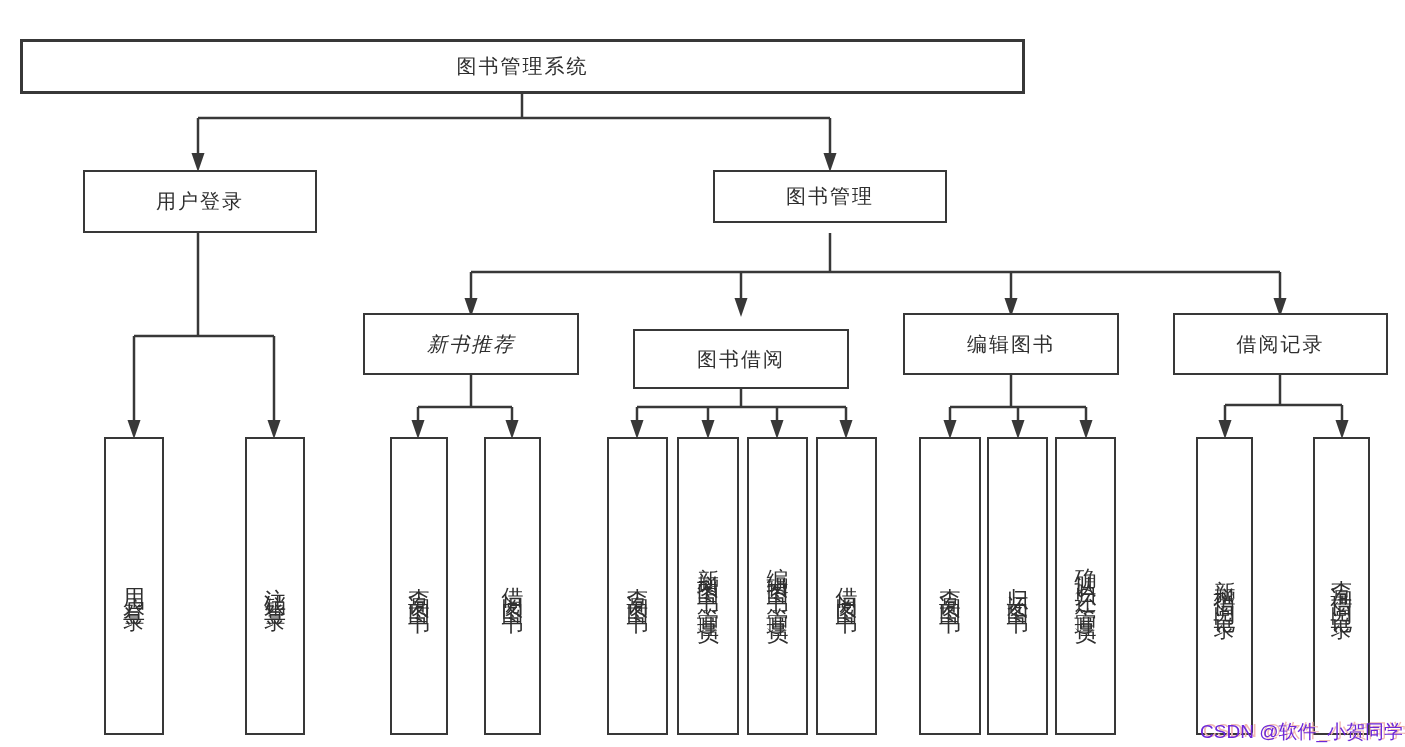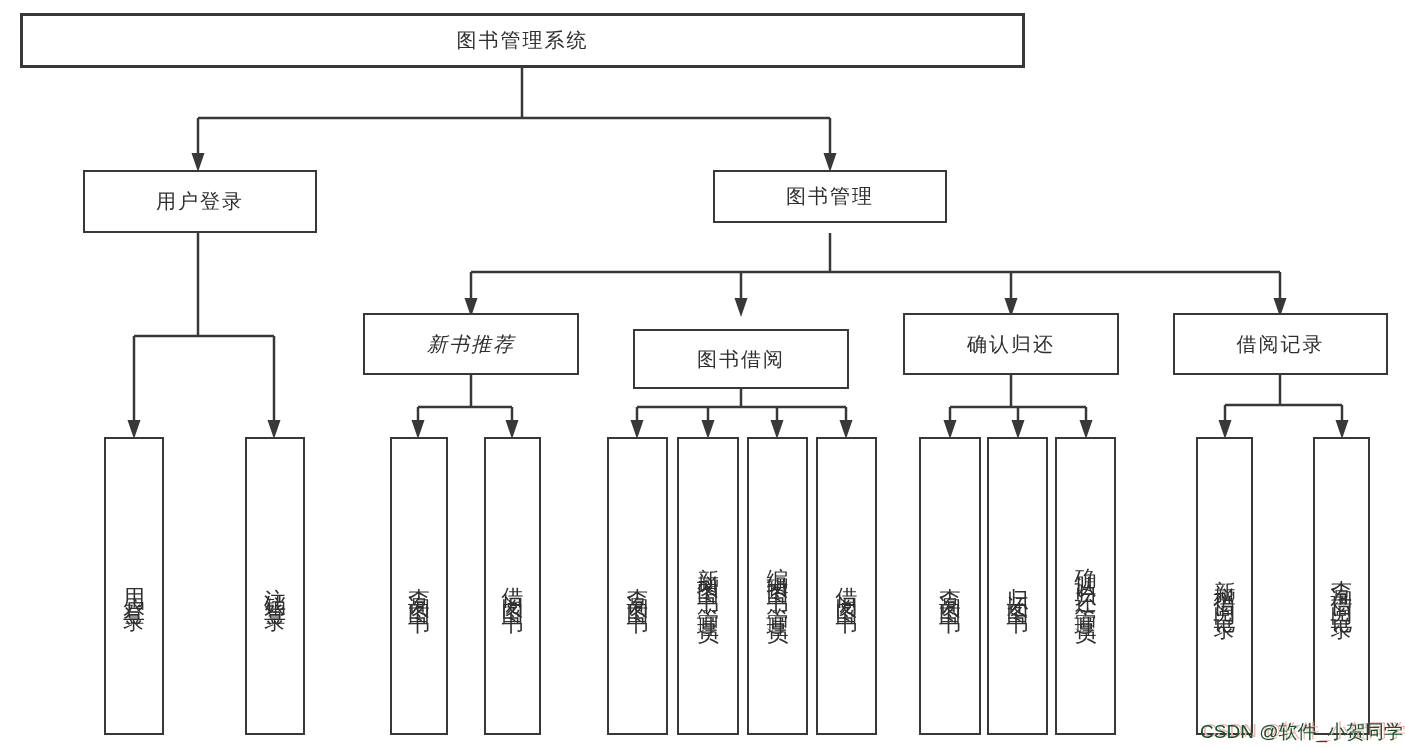--- a/index.html
+++ b/index.html
@@ -27,40 +27,40 @@
     position: absolute;
     box-sizing: border-box;
     background: #ffffff;
     border: 2.5px solid #383838;
     display: flex;
     align-items: center;
     justify-content: center;
     z-index: 2;
     color: #2f2f2f;
   }
-  .node.thick { border-width: 3px; }
+  .node.thick { border-width: 3px; margin-top: 26px; }
   .node .label {
     font-size: 20px;
     letter-spacing: 2px;
     white-space: nowrap;
   }
   .node.vertical .label {
     writing-mode: vertical-lr;
     text-orientation: mixed;
     font-size: 22px;
     letter-spacing: 8px;
     line-height: 1;
   }
   #watermark {
     position: absolute;
     right: 2px;
     bottom: 2px;
     z-index: 3;
     font-size: 19px;
-    color: #14532d;
+    color: #6d28d9;
     text-shadow: 3px -1px 0 #f0b9b2;
     white-space: nowrap;
   }
 </style>
 </head>
 <body>
 
 <div id="canvas">
   <svg id="connector-layer" viewBox="0 0 1405 747" xmlns="http://www.w3.org/2000/svg">
       <line x1="522" y1="68" x2="522" y2="118" stroke="#383838" stroke-width="2.5"></line>
@@ -126,21 +126,21 @@
       <div class="node" style="left: 713px; top: 170px; width: 234px; height: 53px;">
         <span class="label">图书管理</span>
       </div>
       <div class="node" style="left: 363px; top: 313px; width: 216px; height: 62px; font-style: italic;">
         <span class="label">新书推荐</span>
       </div>
       <div class="node" style="left: 633px; top: 329px; width: 216px; height: 60px;">
         <span class="label">图书借阅</span>
       </div>
       <div class="node" style="left: 903px; top: 313px; width: 216px; height: 62px;">
-        <span class="label">确认归还</span>
+        <span class="label">编辑图书</span>
       </div>
       <div class="node" style="left: 1173px; top: 313px; width: 215px; height: 62px;">
         <span class="label">借阅记录</span>
       </div>
       <div class="node vertical" style="left: 104px; top: 437px; width: 60px; height: 298px;">
         <span class="label">用户登录</span>
       </div>
       <div class="node vertical" style="left: 245px; top: 437px; width: 60px; height: 298px;">
         <span class="label">注销登录</span>
       </div>

